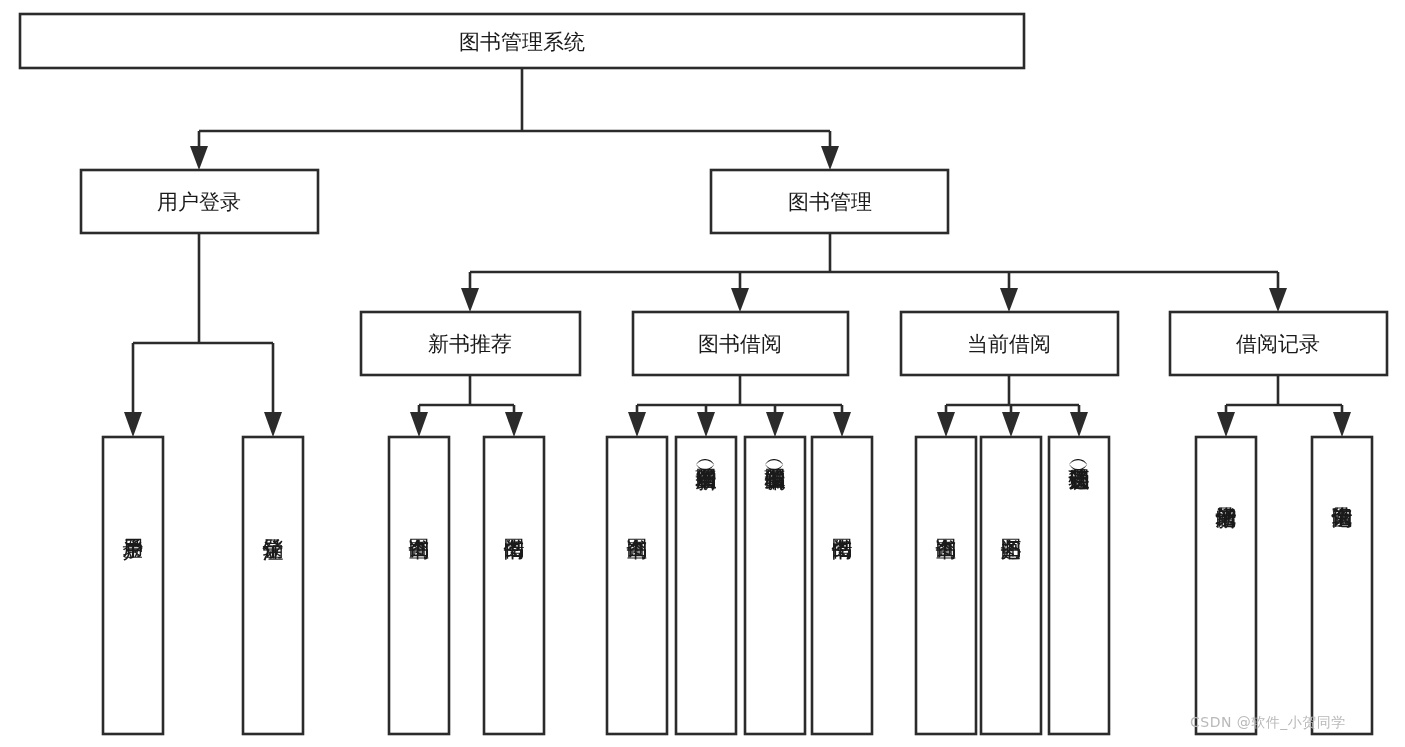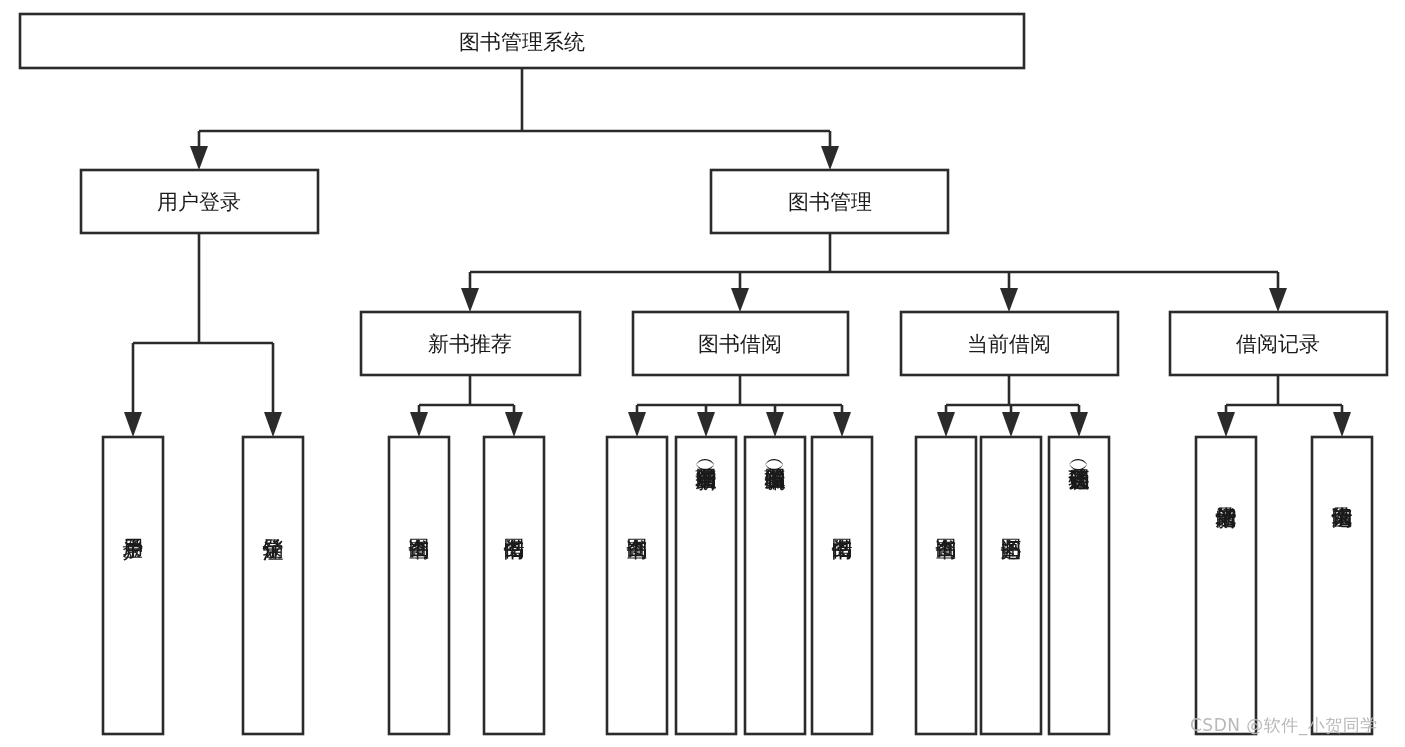--- a/index.html
+++ b/index.html
@@ -53,21 +53,21 @@
   .node-label-vertical {
     fill: #1a1a1a;
     font-family: "DejaVu Sans", "Liberation Sans", sans-serif;
     font-size: 21px;
     text-anchor: middle;
   }
   .watermark {
     position: absolute;
     color: #b9b9b9;
     font-family: "DejaVu Sans", "Liberation Sans", sans-serif;
-    font-size: 17px;
+    font-size: 14px;
     white-space: nowrap;
     left: 1190px;
     top: 714px;
     letter-spacing: 0.5px;
   }
 </style>
 </head>
 <body>
 
 <div id="diagram-root">

